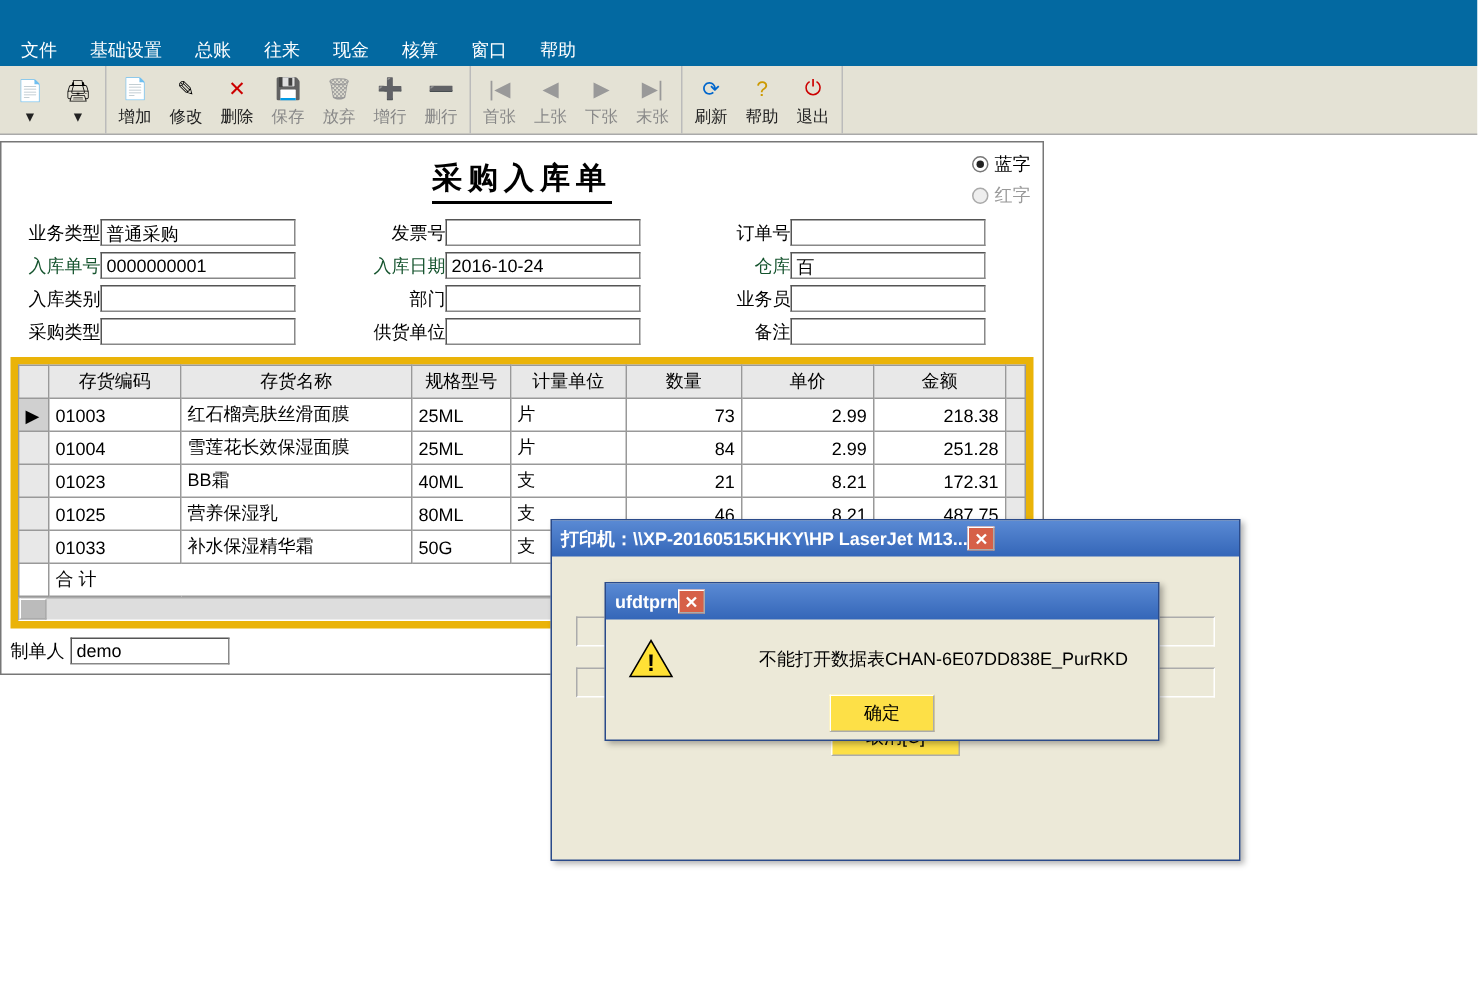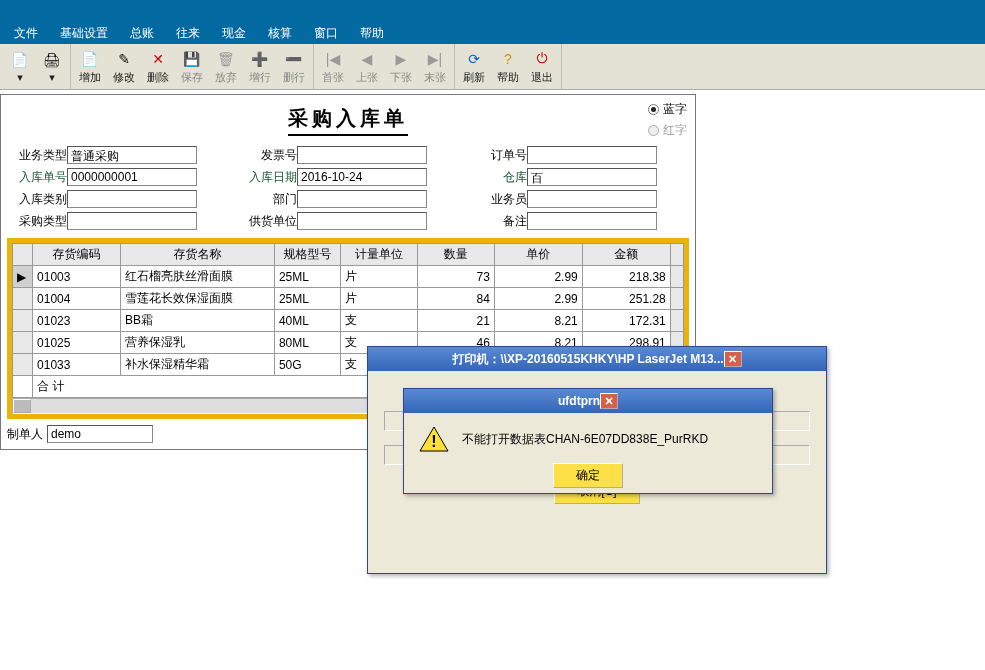--- a/index.html
+++ b/index.html
@@ -48,35 +48,35 @@
 .sum-row td { background: #fff; }
 .hscroll { height: 16px; background: #ddd; border: 1px inset #fff; display: flex; }
 .hscroll .thumb { width: 18px; height: 100%; background: #bbb; border: 1px outset #fff; }
 
 .bottom-row { display: flex; margin-top: 6px; align-items: center; }
 .bottom-row .fld-val { width: 106px; display: inline-block; }
 .bottom-lbl { margin-left: 250px; }
 
 
 .dlg { position: absolute; border: 1px solid #2a4a8a; background: #ece9d8; box-shadow: 2px 2px 4px rgba(0,0,0,.3); }
-.dlg-title { background: linear-gradient(#5a8ad4, #3466b8); color: #fff; padding: 4px 6px; display: flex; align-items: center; justify-content: center; font-weight: bold; height: 24px; }
+.dlg-title { background: linear-gradient(#5a8ad4, #3466b8); color: #fff; padding: 4px 6px; display: flex; align-items: center; justify-content: flex-start; font-weight: bold; height: 24px; }
 .dlg-close { width: 18px; height: 16px; background: #d66048; border: 1px outset #fff; color: #fff; font-size: 11px; display: flex; align-items: center; justify-content: center; cursor: default; font-family: sans-serif; }
 
 .dlg-print { left: 367px; top: 346px; width: 460px; height: 228px; }
 .dlg-print .body { padding: 40px 16px 10px 16px; }
 .sunken { border: 1px inset #fff; height: 20px; background: #ece9d8; margin-bottom: 14px; }
 .btn3d { border: 1px outset #fff; background: #fde047; padding: 3px 22px; font-size: 12px; cursor: default; text-align: right; }
 .btn-row { text-align: center; margin-top: 10px; }
 
 .dlg-alert { left: 403px; top: 388px; width: 370px; height: 106px; z-index: 10; }
 .dlg-alert .body { padding: 12px 14px; display: flex; flex-direction: column; }
 .alert-row { display: flex; align-items: center; gap: 12px; }
 .warn-ico { width: 32px; height: 28px; position: relative; }
 .warn-ico svg { width: 32px; height: 28px; }
-.alert-txt { font-size: 12px; }
+.alert-txt { font-size: 12px; margin-left: 44px; }
 .alert-btn { align-self: center; margin-top: 10px; }
 
 .arrow-down { font-size: 10px; }
 </style>
 </head>
 <body>
 
 <div class="menubar">
   <div class="menubar-row">
     <span class="menu-item">文件</span>
@@ -278,21 +278,21 @@
             <td class="rowsel"></td>
           </tr>
           <tr>
             <td class="rowsel"></td>
             <td>01025</td>
             <td>营养保湿乳</td>
             <td>80ML</td>
             <td>支</td>
             <td class="num">46</td>
             <td class="num">8.21</td>
-            <td class="num">298.91</td>
+            <td class="num">487.75</td>
             <td class="rowsel"></td>
           </tr>
           <tr>
             <td class="rowsel"></td>
             <td>01033</td>
             <td>补水保湿精华霜</td>
             <td>50G</td>
             <td>支</td>
             <td class="num">75</td>
             <td class="num">8.21</td>

